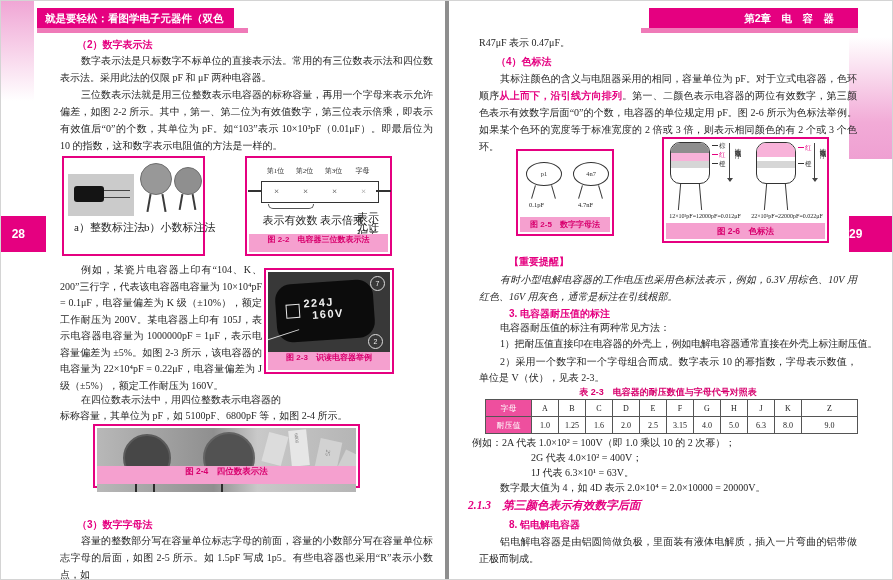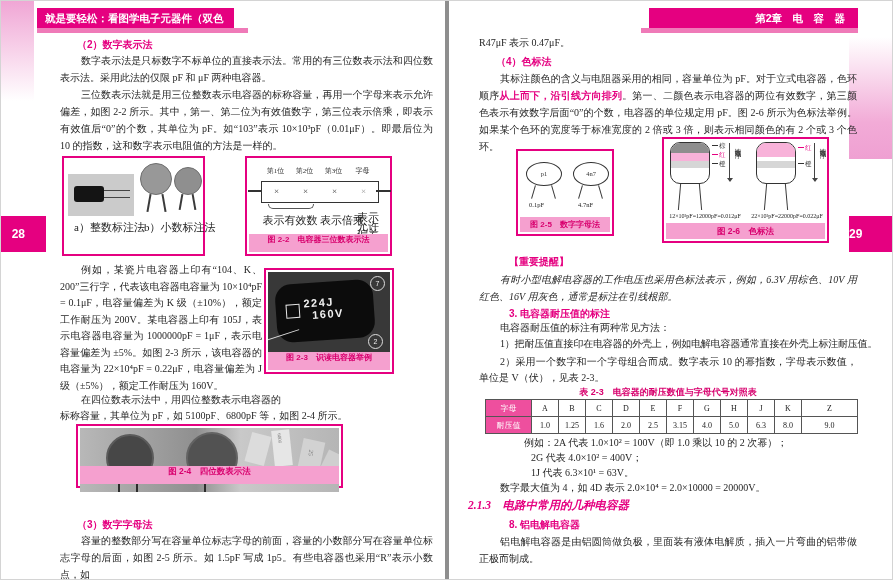--- a/index.html
+++ b/index.html
@@ -114,21 +114,21 @@
         <div class="badge" style="right:5px;top:4px">7</div>
         <div class="badge" style="right:7px;bottom:5px">2</div>
         <div class="abs" style="left:-6px;bottom:6px;width:40px;height:12px;border-top:1.5px solid #ddd;transform:rotate(-18deg)"></div>
       </div>
       <div class="figcap" style="font-size:8px">图 2-3　识读电容器举例</div>
     </div>
 
     <div class="para ind one" style="left:59px;top:393px">在四位数表示法中，用四位整数表示电容器的</div>
     <div class="para one" style="left:59px;top:409px">标称容量，其单位为 pF，如 5100pF、6800pF 等，如图 2-4 所示。</div>
 
-    <div class="figbox" style="left:75px;top:423px;width:267px;height:64px">
+    <div class="figbox" style="left:92px;top:423px;width:267px;height:64px">
       <div class="abs" style="left:2px;top:2px;width:259px;height:64px;background:linear-gradient(90deg,#b8b8b8,#8f8f8f 45%,#c9c9c9 62%,#b5b5b5);overflow:hidden">
         <div class="abs" style="left:26px;top:6px;width:44px;height:44px;border-radius:50%;background:#474747;border:2px solid #5b5b5b"></div>
         <div class="leg" style="left:38px;top:50px;height:14px;background:#2c2c2c"></div>
         <div class="leg" style="left:56px;top:50px;height:14px;background:#2c2c2c"></div>
         <div class="abs" style="left:106px;top:4px;width:48px;height:48px;border-radius:50%;background:#525252;border:2px solid #636363"></div>
         <div class="leg" style="left:124px;top:50px;height:14px;background:#2c2c2c"></div>
         <div class="abs" style="left:168px;top:6px;width:20px;height:30px;background:#dcdcdc;transform:rotate(15deg)"></div>
         <div class="abs" style="left:193px;top:2px;width:18px;height:36px;background:#e6e6e6;transform:rotate(-6deg)">
           <span style="position:absolute;left:5px;top:3px;writing-mode:vertical-rl;font-size:5px;color:#777">6800</span>
         </div>
@@ -139,21 +139,21 @@
       </div>
       <div class="figcap">图 2-4　四位数表示法</div>
     </div>
 
     <div class="stitle" style="left:76px;top:517px">（3）数字字母法</div>
     <div class="para ind" style="left:59px;top:531px;width:373px">容量的整数部分写在容量单位标志字母的前面，容量的小数部分写在容量单位标志字母的后面，如图 2-5 所示。如 1.5pF 写成 1p5。有些电容器也采用“R”表示小数点，如</div>
   </div>
 
   <div>
     <div class="abs" style="left:848px;top:36px;width:45px;height:122px;background:linear-gradient(180deg,#ffffff,#f2abd7 70%,#efa0d2)"></div>
-    <div class="hbar" style="left:648px;width:209px;text-align:right;padding-right:13px">
+    <div class="hbar" style="left:648px;width:209px;text-align:right;padding-right:24px">
       <span>第2章　电　容　器</span>
     </div>
     <div class="hunder" style="left:640px;top:27px;width:217px"></div>
     <div class="pn" style="left:848px;text-align:left;">29</div>
 
     <div class="para one" style="left:478px;top:36px">R47μF 表示 0.47μF。</div>
     <div class="stitle" style="left:495px;top:54px">（4）色标法</div>
     <div class="para" style="left:478px;top:69px;width:378px">
       <span class="ind" style="display:inline"><span style="display:inline-block;width:21px"></span><span>其标注颜色的含义与电阻器采用的相同，容量单位为 pF。对于立式电容器，色环顺序</span></span><span class="bold-mag">从上而下，沿引线方向排列</span><span>。第一、二颜色表示电容器的两位有效数字，第三颜色表示有效数字后面“0”的个数，电容器的单位规定用 pF。图 2-6 所示为色标法举例。如果某个色环的宽度等于标准宽度的 2 倍或 3 倍，则表示相同颜色的有 2 个或 3 个色环。</span>
     </div>
@@ -258,22 +258,22 @@
         <td>3.15</td>
         <td>4.0</td>
         <td>5.0</td>
         <td>6.3</td>
         <td>8.0</td>
         <td>9.0</td>
       </tr>
     </tbody>
       </table>
 
-    <div class="exline" style="left:502px;top:435px;padding-left:21px">例如：2A 代表 1.0×10² = 100V（即 1.0 乘以 10 的 2 次幂）；</div>
+    <div class="exline" style="left:450px;top:435px;padding-left:21px">例如：2A 代表 1.0×10² = 100V（即 1.0 乘以 10 的 2 次幂）；</div>
     <div class="exline" style="left:478px;top:450px;padding-left:52px">2G 代表 4.0×10² = 400V；</div>
     <div class="exline" style="left:478px;top:465px;padding-left:52px">1J 代表 6.3×10¹ = 63V。</div>
     <div class="exline" style="left:478px;top:480px;padding-left:21px">数字最大值为 4，如 4D 表示 2.0×10⁴ = 2.0×10000 = 20000V。</div>
 
-    <div class="abs" style="left:467px;top:497px;color:#e50080;font:bold italic 11.5px 'Liberation Serif',serif;white-space:nowrap">2.1.3　电路中常用的几种电容器</div>
+    <div class="abs" style="left:467px;top:497px;color:#e50080;font:bold italic 11.5px 'Liberation Serif',serif;white-space:nowrap">2.1.3　第三颜色表示有效数字后面</div>
     <div class="stitle" style="left:508px;top:517px">8. 铝电解电容器</div>
     <div class="para ind" style="left:478px;top:532px;width:378px">铝电解电容器是由铝圆筒做负极，里面装有液体电解质，插入一片弯曲的铝带做正极而制成。</div>
   </div>
 </div>
 
 </body></html>

